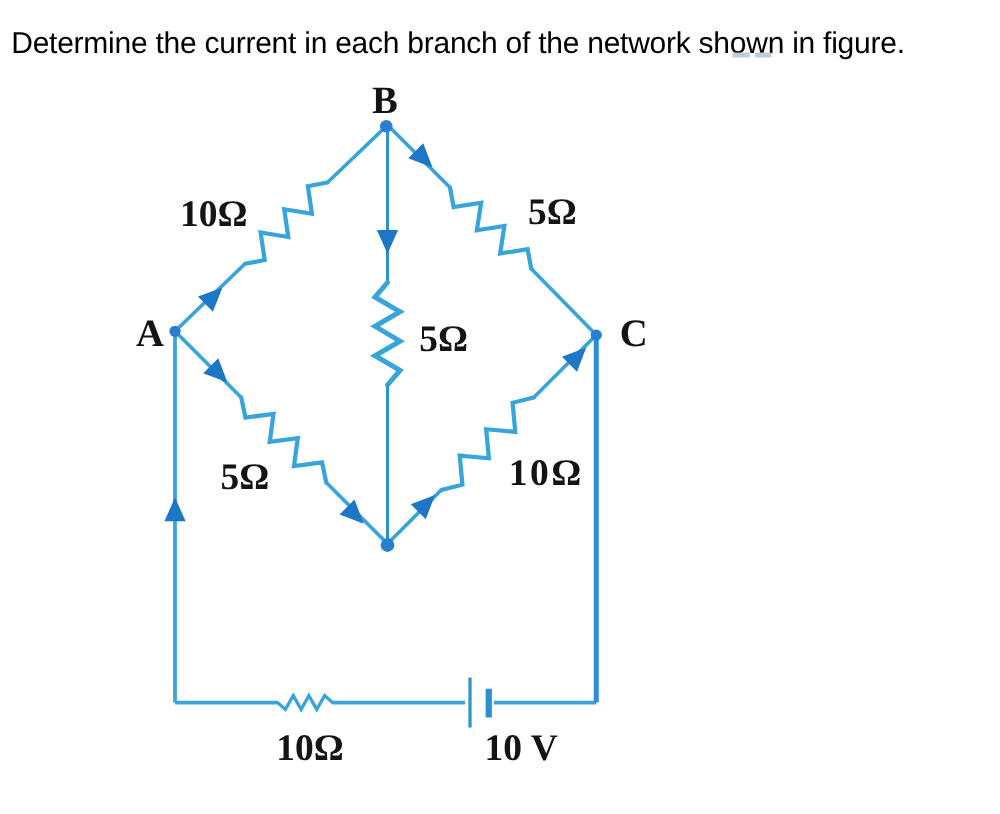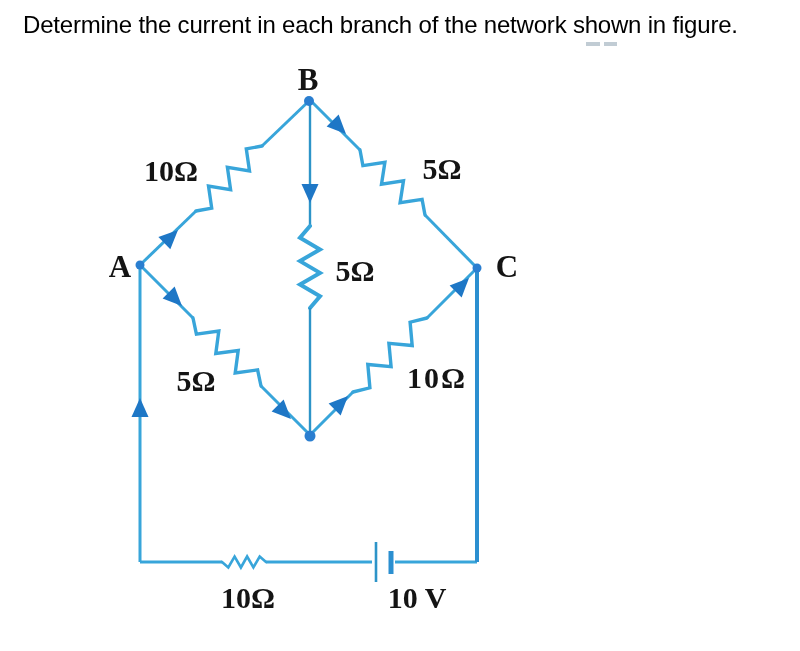--- a/index.html
+++ b/index.html
@@ -12,27 +12,26 @@
   html,body{margin:0;padding:0;}
   body{
     width:800px;height:651px;
     background:#ffffff;
     position:relative;
     overflow:hidden;
     font-family:"Liberation Sans",sans-serif;
   }
   .title{
     position:absolute;
-    left:9px;top:11px;
+    left:9px;top:21px;
     font-size:24px;
     line-height:1.2;
     color:#000;
     letter-spacing:-0.2px;
     white-space:nowrap;
-    margin-left:14px;
   }
   svg.diagram{position:absolute;left:0;top:0;}
   .wire{stroke:var(--wire);stroke-width:3;fill:none;stroke-linecap:butt;}
   .wire.thick{stroke-width:4;stroke:var(--wire-dark);}
   .wire.mid{stroke-width:2.4;stroke:#2d94c8;}
   .zigzag{stroke:var(--wire);stroke-width:3.4;fill:none;stroke-linejoin:miter;stroke-linecap:round;}
   .zigzag.mid{stroke-width:4;}
   .zigzag.small{stroke-width:2.6;}
   .battery-long{stroke:#2d94c8;stroke-width:2.6;}
   .battery-short{stroke:var(--wire-dark);stroke-width:5;}

